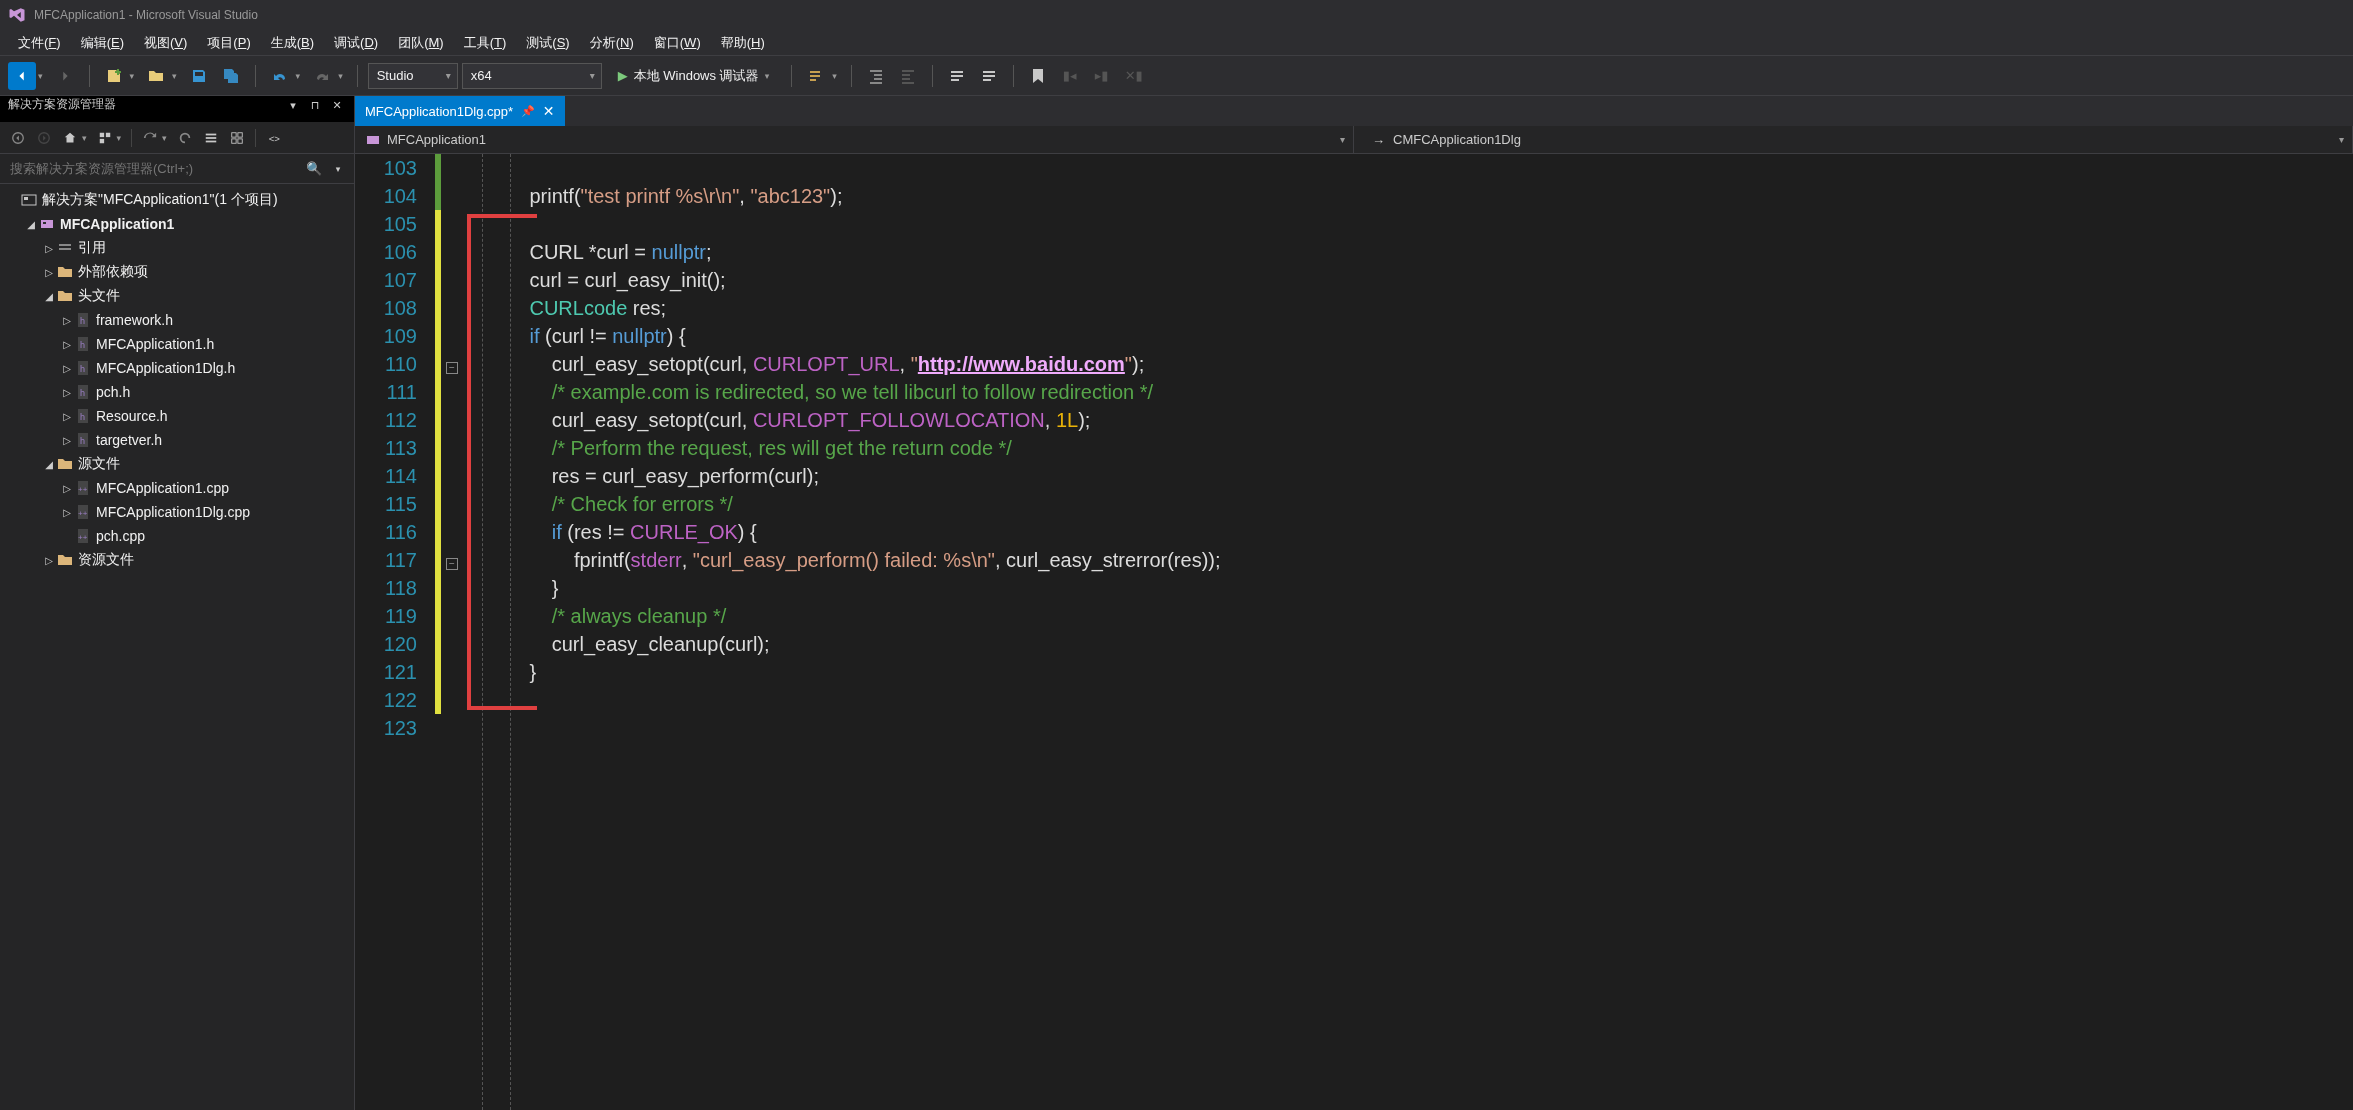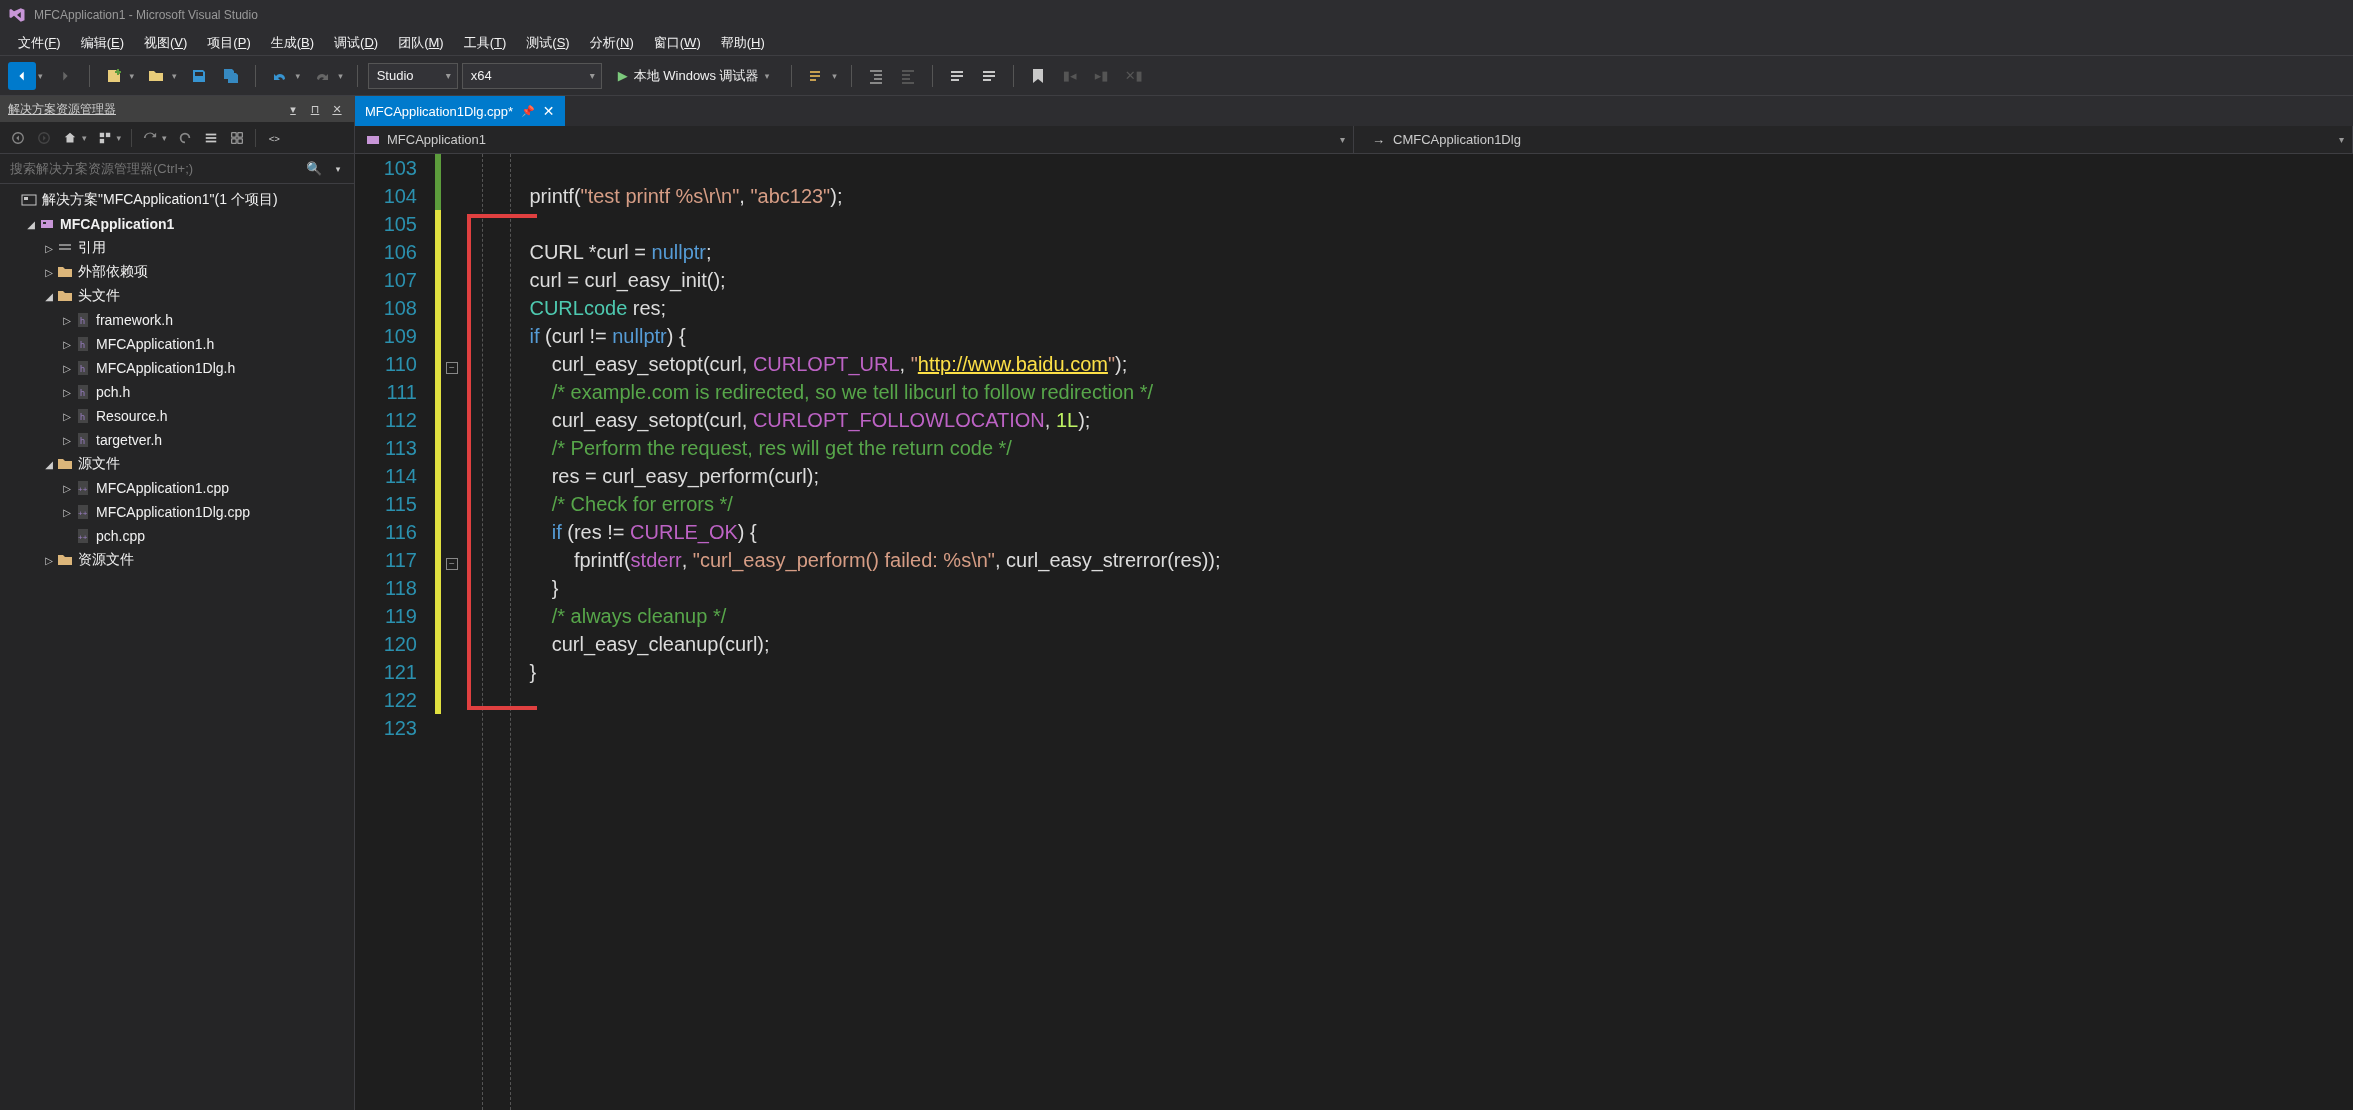--- a/index.html
+++ b/index.html
@@ -25,21 +25,21 @@
 .play-icon { color: #7cc97c; }
 .back-btn { background: #007acc; color: #fff; border-radius: 3px; }
 .forward-btn { color: #666; }
 .dropdown-arrow { font-size: 9px; color: #999; margin-left: -2px; padding-right: 4px; }
 
 
 .main { display: flex; height: calc(100% - 96px); }
 
 
 .sidebar { width: 355px; background: #252526; border-right: 1px solid #3e3e42; display: flex; flex-direction: column; }
-.panel-header { background: #404040; height: 26px; display: flex; align-items: center; justify-content: space-between; padding: 0 8px; font-size: 12px; color: #ccc; text-decoration: underline; }
+.panel-header { background: #000000; height: 26px; display: flex; align-items: flex-start; justify-content: space-between; padding: 0 8px; font-size: 12px; color: #ccc; }
 .panel-title { flex: 1; }
 .panel-btns { display: flex; gap: 4px; }
 .panel-btn { width: 18px; height: 18px; display: flex; align-items: center; justify-content: center; cursor: pointer; font-size: 11px; color: #ccc; }
 .panel-toolbar { background: #252526; height: 32px; display: flex; align-items: center; padding: 0 6px; gap: 2px; border-bottom: 1px solid #3e3e42; }
 .panel-toolbar .tb-btn { width: 24px; height: 24px; }
 .panel-toolbar .pt-sep { width: 1px; height: 18px; background: #444; margin: 0 4px; }
 .search-row { display: flex; align-items: center; height: 30px; padding: 0 4px; border-bottom: 1px solid #3e3e42; }
 .search-input { flex: 1; background: transparent; border: none; color: #999; padding: 4px 6px; font-size: 13px; outline: none; }
 .search-icon { width: 24px; text-align: center; color: #ccc; cursor: pointer; }
 .tree { flex: 1; overflow: auto; padding: 4px 0; }
@@ -71,23 +71,23 @@
 .fold { border: 1px solid #888; width: 12px; height: 12px; display: inline-flex; align-items: center; justify-content: center; font-size: 10px; line-height: 1; cursor: pointer; }
 .indent-guide { width: 22px; position: relative; }
 .code-lines { flex: 1; }
 .code-line { height: 28px; display: flex; align-items: center; white-space: pre; color: #dcdcdc; }
 
 
 .c-comment { color: #57a64a; }
 .c-string { color: #d69d85; }
 .c-keyword { color: #569cd6; }
 .c-type { color: #4ec9b0; }
-.c-num { color: #bef264; }
+.c-num { color: #eab308; }
 .c-const { color: #bd63c5; }
-.c-url { color: #fde047; text-decoration: underline; }
+.c-url { color: #f0abfc; text-decoration: underline; font-weight: bold; }
 
 
 .annotation { position: absolute; z-index: 10; pointer-events: none; }
 .red-v { border-left: 4px solid #e04040; }
 .red-h { border-top: 4px solid #e04040; }
 
 
 .vline { position: absolute; top: 0; bottom: 0; border-left: 1px dashed #555; }
 </style>
 </head>

